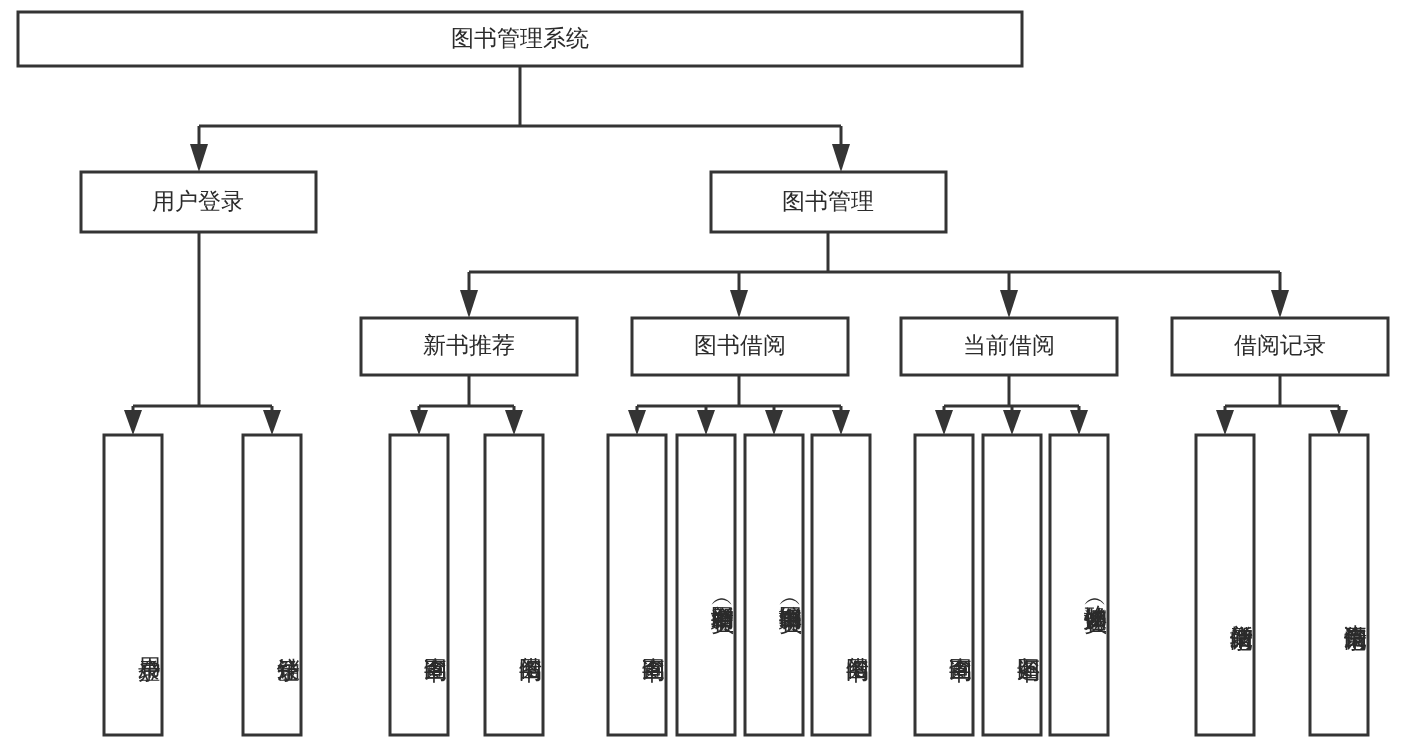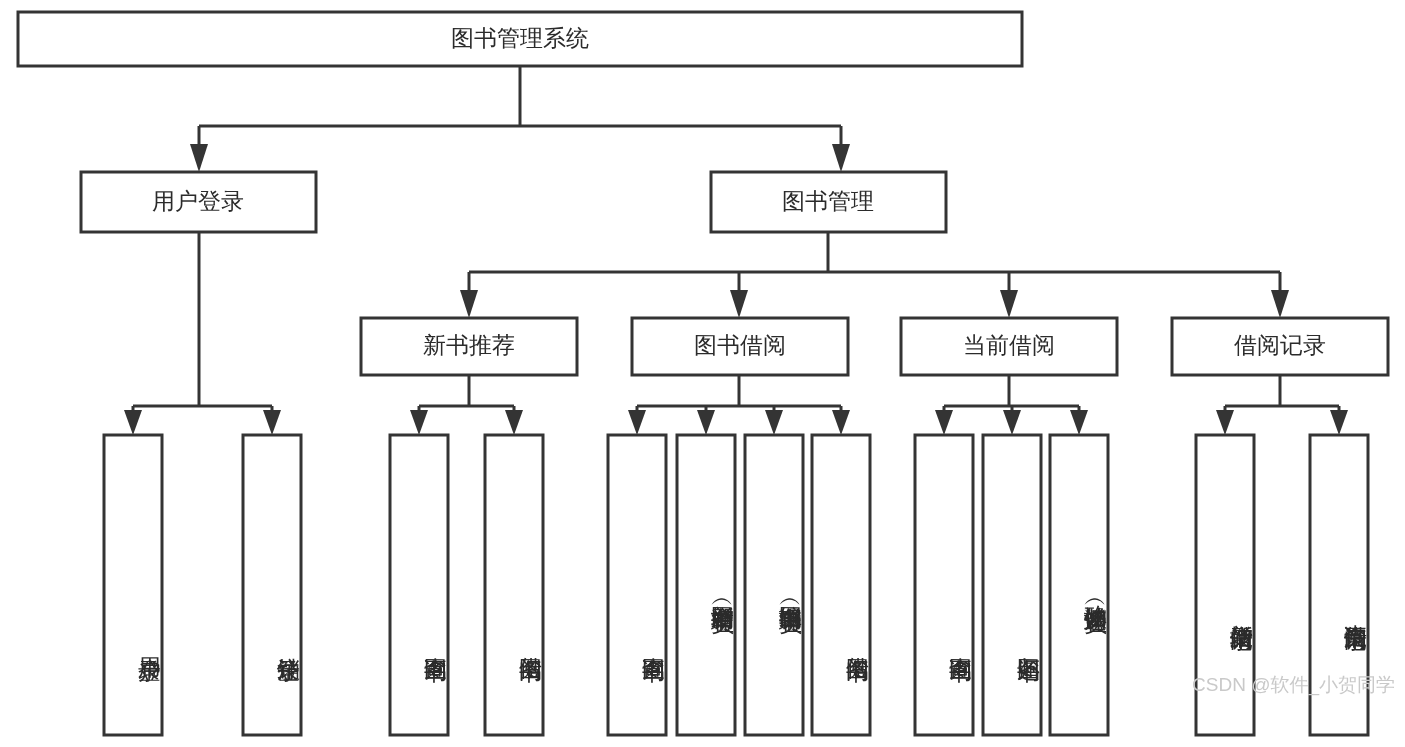--- a/index.html
+++ b/index.html
@@ -217,15 +217,14 @@
   <div class="leaf-label" style="left:745px; top:435px; width:58px; height:300px; padding-top:6px;">编辑图书（管理员）</div>
   <div class="leaf-label" style="left:812px; top:435px; width:58px; height:300px; padding-top:56px;">借阅图书</div>
 
   <div class="leaf-label" style="left:915px; top:435px; width:58px; height:300px; padding-top:56px;">查询图书</div>
   <div class="leaf-label" style="left:983px; top:435px; width:58px; height:300px; padding-top:56px;">归还图书</div>
   <div class="leaf-label" style="left:1050px; top:435px; width:58px; height:300px; padding-top:6px;">确认归还（管理员）</div>
 
   <div class="leaf-label" style="left:1196px; top:435px; width:58px; height:300px; padding-top:24px;">新增借阅记录</div>
   <div class="leaf-label" style="left:1310px; top:435px; width:58px; height:300px; padding-top:24px;">查询借阅记录</div>
 
-  <div class="watermark">CSDN @软件_小贺同学</div>
 
 </div>
 
 </body></html>

